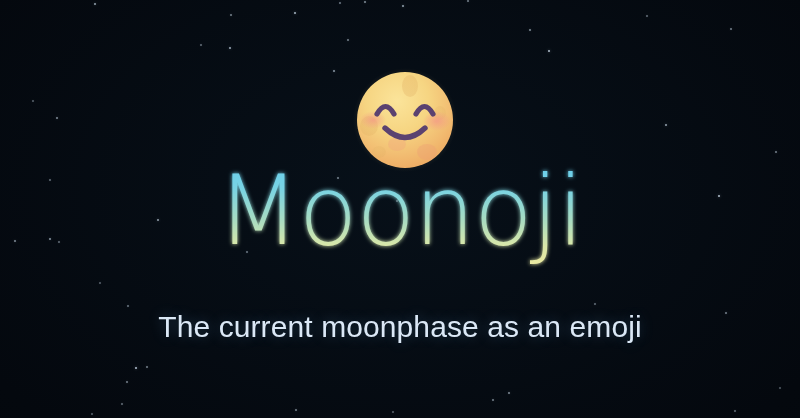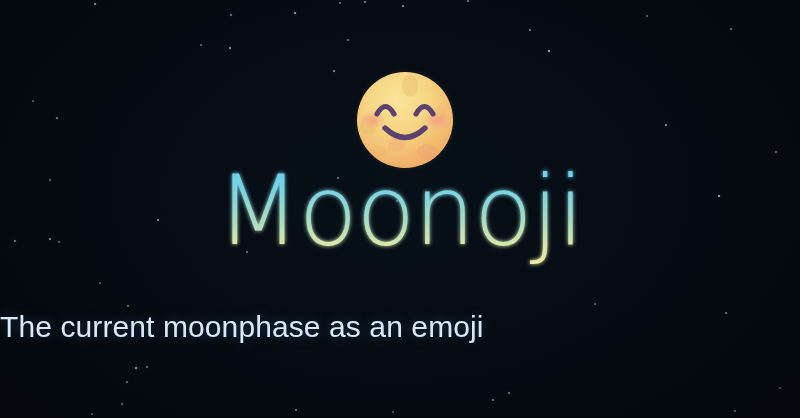--- a/index.html
+++ b/index.html
@@ -63,21 +63,21 @@
     font-weight: 300;
     letter-spacing: -1px;
   }
 
   
   #subtitle {
     position: absolute;
     left: 0;
     right: 0;
     top: 310px;
-    text-align: left;
+    text-align: center;
     font-family: "Liberation Sans", sans-serif;
     font-size: 30px;
     font-weight: 400;
     color: #dbe8f6;
     letter-spacing: 0.1px;
     text-shadow: 0 0 14px rgba(120,180,230,0.30);
     white-space: nowrap;
   }
 </style>
 </head>

